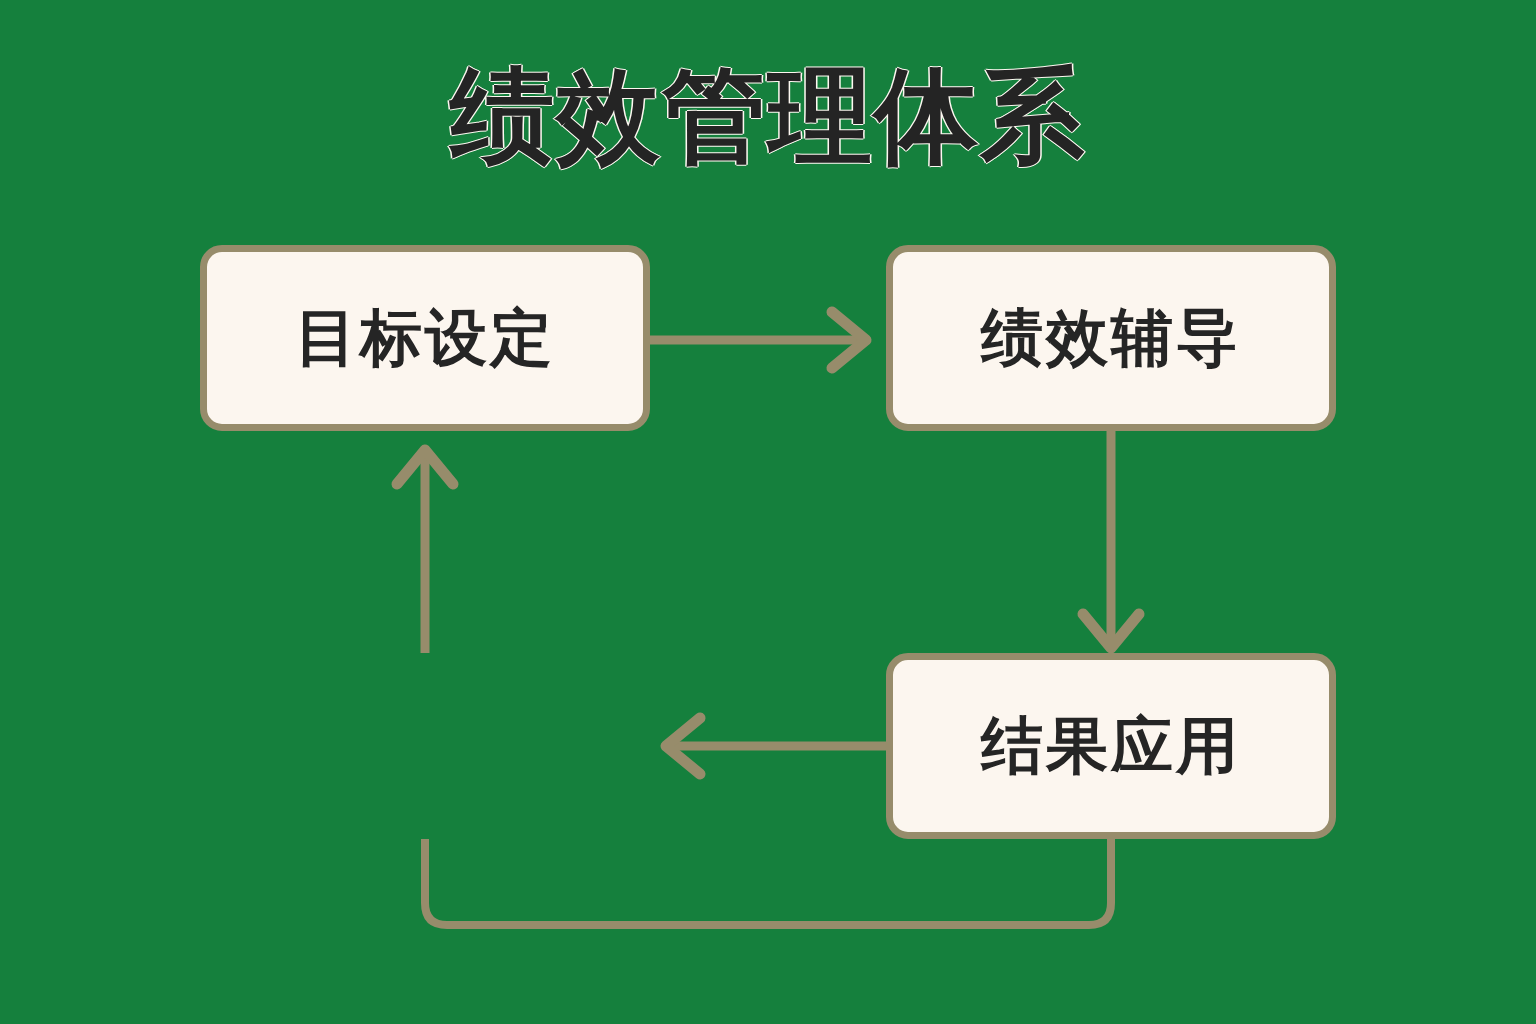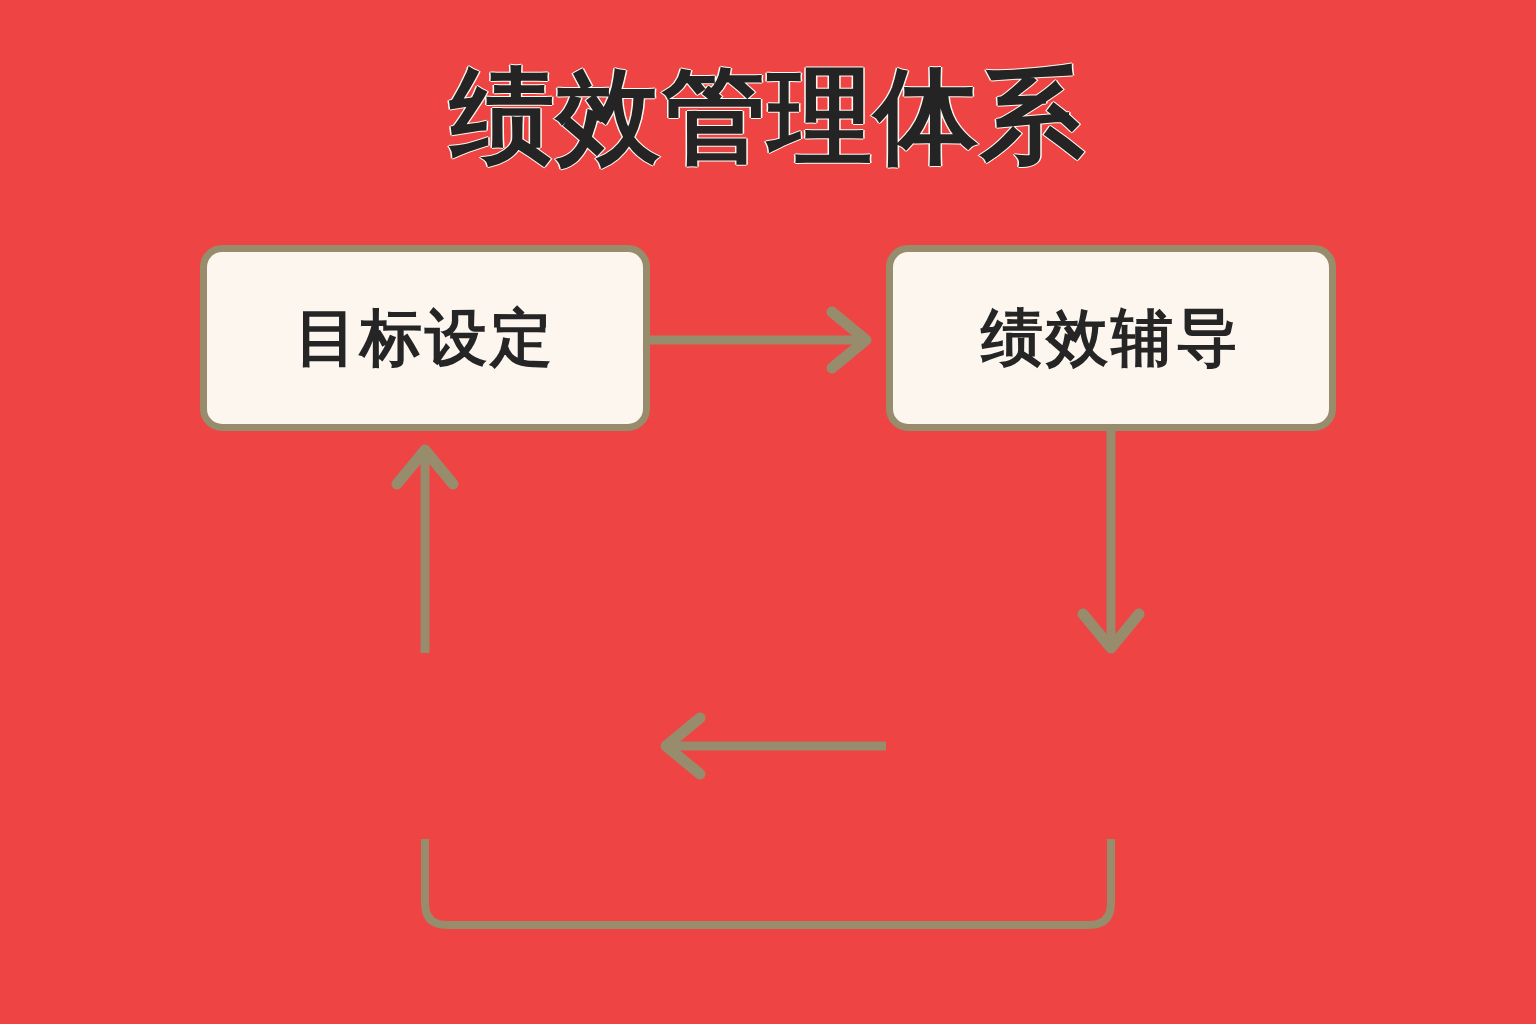--- a/index.html
+++ b/index.html
@@ -12,21 +12,21 @@
     height: 1024px;
     background: #f9f1e7;
     font-family: "Liberation Sans", "DejaVu Sans", sans-serif;
     overflow: hidden;
   }
 
   #stage {
     position: relative;
     width: 1536px;
     height: 1024px;
-    background: #ef4444;
+    background: #15803d;
   }
 
   
   #page-title {
     position: absolute;
     left: 0;
     top: 62px;
     width: 1536px;
     text-align: center;
     font-size: 104px;
@@ -117,14 +117,17 @@
 
   <div class="node" id="node-performance-coaching">
     <span class="node-label">绩效辅导</span>
   </div>
 
   <div class="node" id="node-goal-setting">
     <span class="node-label">目标设定</span>
   </div>
 
 
+  <div class="node" id="node-results-application">
+    <span class="node-label">结果应用</span>
+  </div>
 
 </div>
 
 </body></html>

